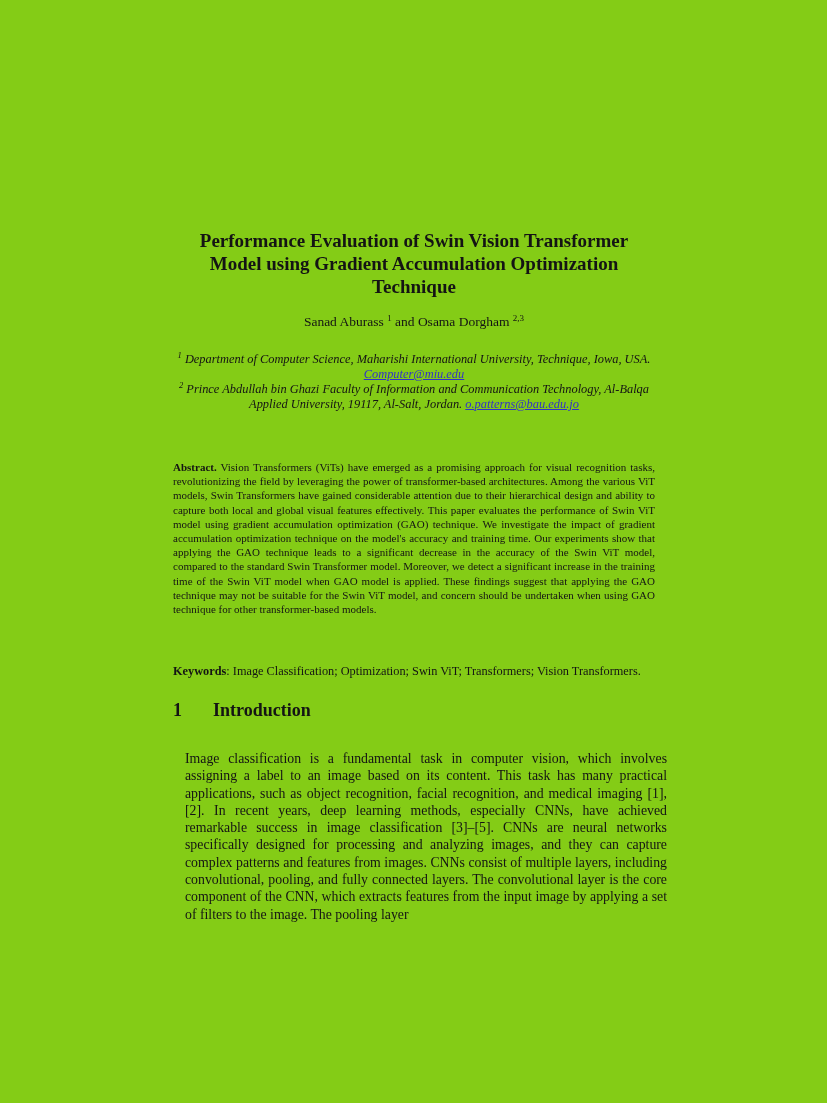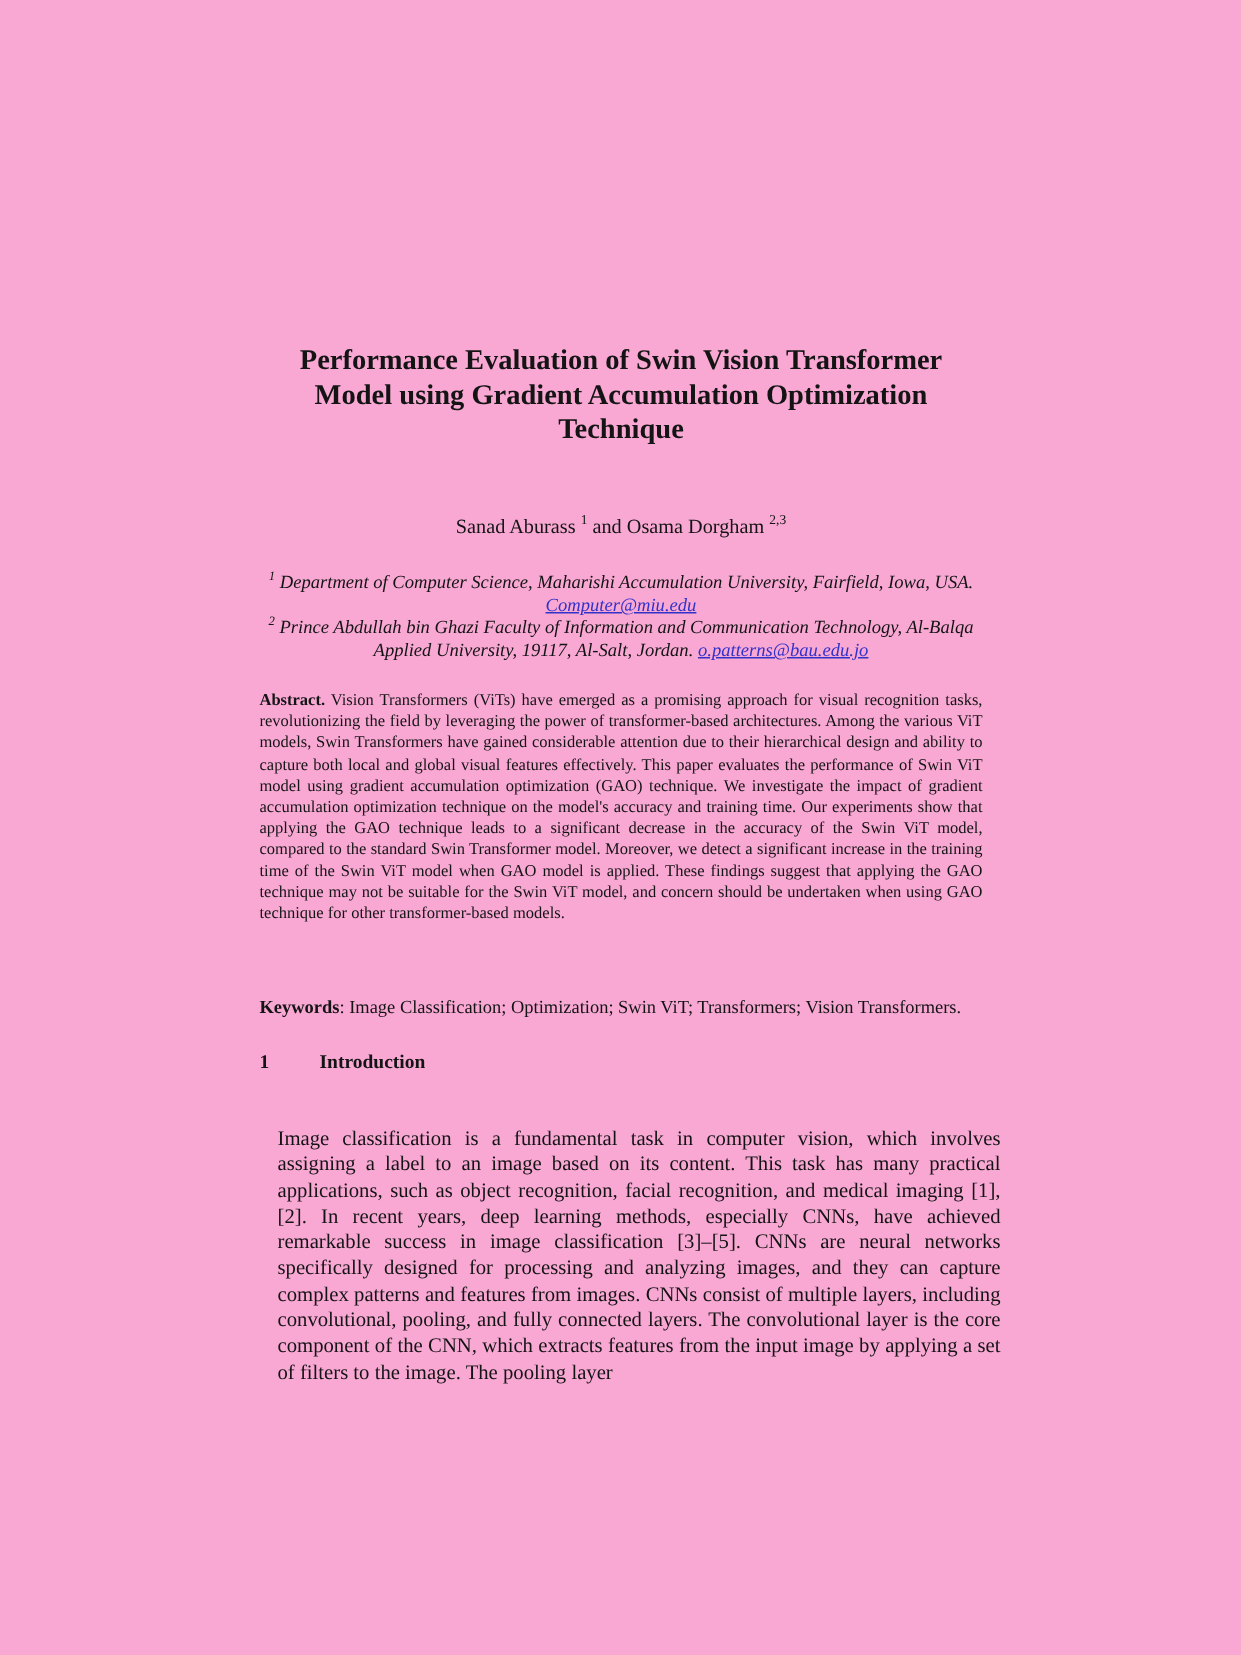--- a/index.html
+++ b/index.html
@@ -13,21 +13,20 @@
     height: 1103px;
     background: #ffffff;
     font-family: "Liberation Serif", "DejaVu Serif", serif;
     color: #141414;
     overflow: hidden;
   }
   .column {
     position: absolute;
     left: 173px;
     width: 482px;
-    margin-top: 29px;
   }
   .paper-title {
     top: 229px;
     text-align: center;
     font-weight: bold;
     font-size: 19px;
     line-height: 23px;
     margin: 0;
   }
   .author-line {
@@ -67,56 +66,56 @@
   }
   .keywords {
     top: 664px;
     text-align: left;
     font-size: 12.3px;
     line-height: 14.2px;
     margin: 0;
   }
   .section-heading {
     top: 700px;
-    font-size: 13px;
+    font-size: 18px;
     font-weight: bold;
     margin: 0;
   }
   .section-number {
     display: inline-block;
     width: 40px;
   }
   .body-text {
     top: 738px;
     text-align: justify;
     font-size: 13.8px;
     line-height: 17.3px;
     margin: 12px;
   }
   b, .bold { font-weight: bold; }
 </style>
 </head>
 <body>
 
-<div class="page" style="background: #f9a8d4; color: rgb(20, 20, 20);">
+<div class="page" style="background: #84cc16; color: rgb(20, 20, 20);">
 
   <h1 class="column paper-title">Performance Evaluation of Swin Vision Transformer Model using Gradient Accumulation Optimization Technique</h1>
 
   <div class="column author-line">
     <span>Sanad Aburass</span>
     <sup>1</sup>
     <span>and</span>
     <span>Osama Dorgham</span>
     <sup>2,3</sup>
   </div>
 
   <div class="column affiliations">
     <div class="affiliation">
       <sup>1</sup>
-      <span>Department of Computer Science, Maharishi Accumulation University, Fairfield, Iowa, USA.</span>
+      <span>Department of Computer Science, Maharishi International University, Technique, Iowa, USA.</span>
       <a class="email-link" style="color: rgb(50, 50, 200);">Computer@miu.edu</a>
     </div>
     <div class="affiliation">
       <sup>2</sup>
       <span>Prince Abdullah bin Ghazi Faculty of Information and Communication Technology, Al-Balqa Applied University, 19117, Al-Salt, Jordan.</span>
       <a class="email-link" style="color: rgb(50, 50, 200);">o.patterns@bau.edu.jo</a>
     </div>
   </div>
 
   <p class="column abstract">

